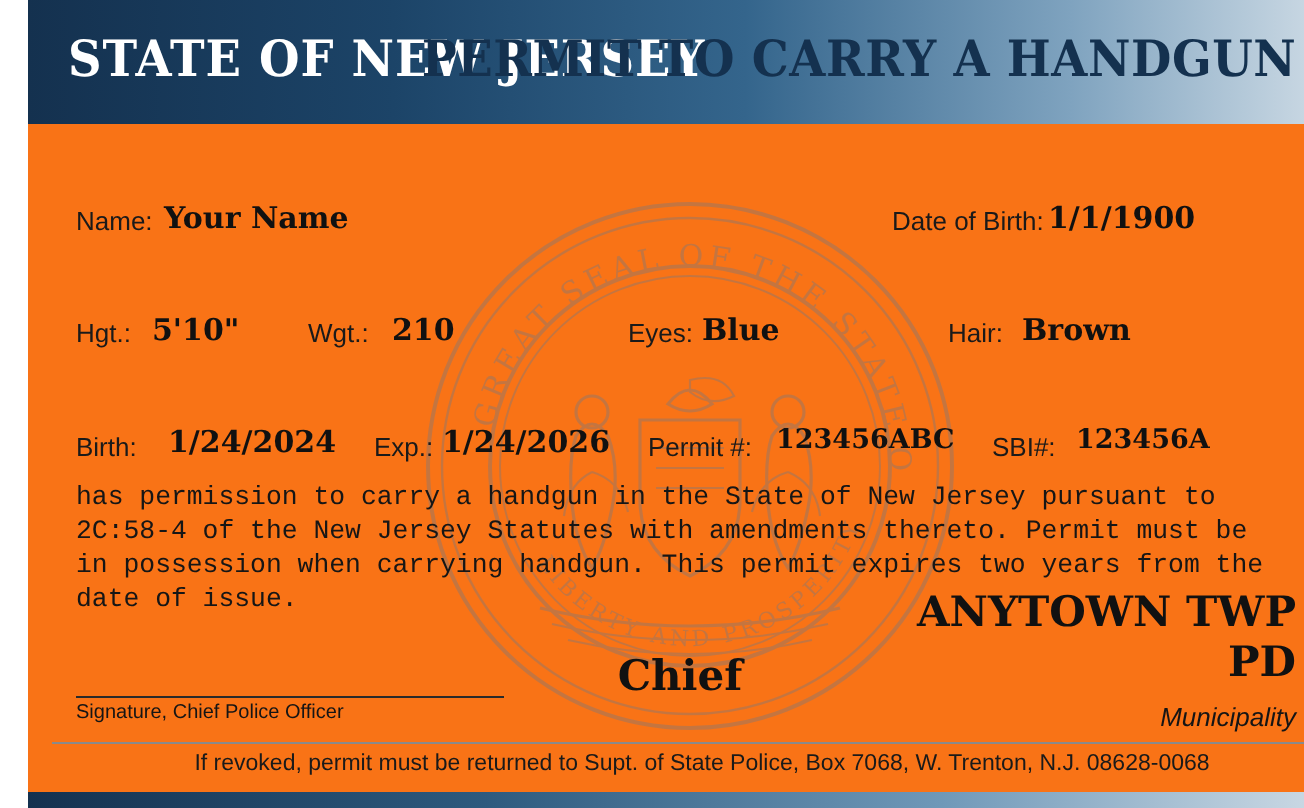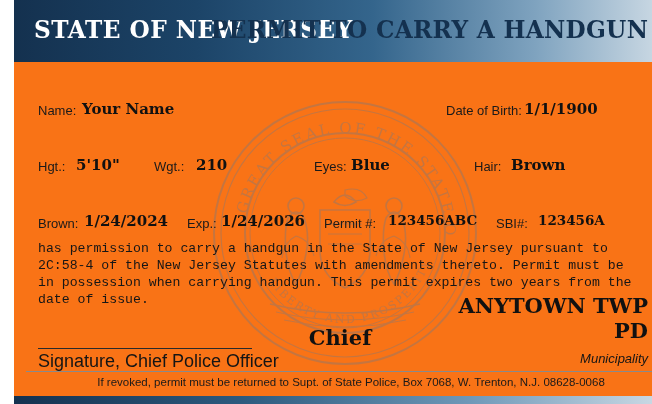--- a/index.html
+++ b/index.html
@@ -158,21 +158,21 @@
     left: 24px;
     top: 348px;
     width: 214px;
     border-top: 1px solid #2a2a2a;
   }
   .sig-caption {
     position: absolute;
     left: 24px;
     top: 351px;
     font-family: "Liberation Sans", sans-serif;
-    font-size: 18px;
+    font-size: 10px;
     color: #151515;
   }
 
   
   .chief {
     position: absolute;
     left: 0;
     top: 325px;
     width: 652px;
     text-align: center;
@@ -281,21 +281,21 @@
 
   <div class="lbl" id="lbl-hgt">Hgt.:</div>
   <div class="val" id="val-hgt">5'10"</div>
   <div class="lbl" id="lbl-wgt">Wgt.:</div>
   <div class="val" id="val-wgt">210</div>
   <div class="lbl" id="lbl-eyes">Eyes:</div>
   <div class="val" id="val-eyes">Blue</div>
   <div class="lbl" id="lbl-hair">Hair:</div>
   <div class="val" id="val-hair">Brown</div>
 
-  <div class="lbl" id="lbl-issued">Brown:</div>
+  <div class="lbl" id="lbl-issued">Birth:</div>
   <div class="val" id="val-issued">1/24/2024</div>
   <div class="lbl" id="lbl-exp">Exp.:</div>
   <div class="val" id="val-exp">1/24/2026</div>
   <div class="lbl" id="lbl-permit">Permit #:</div>
   <div class="val val-sm" id="val-permit">123456ABC</div>
   <div class="lbl" id="lbl-sbi">SBI#:</div>
   <div class="val val-sm" id="val-sbi">123456A</div>
 
   <div class="para">has permission to carry a handgun in the State of New Jersey pursuant to 2C:58-4 of the New Jersey Statutes with amendments thereto. Permit must be in possession when carrying handgun. This permit expires two years from the date of issue.</div>
 

